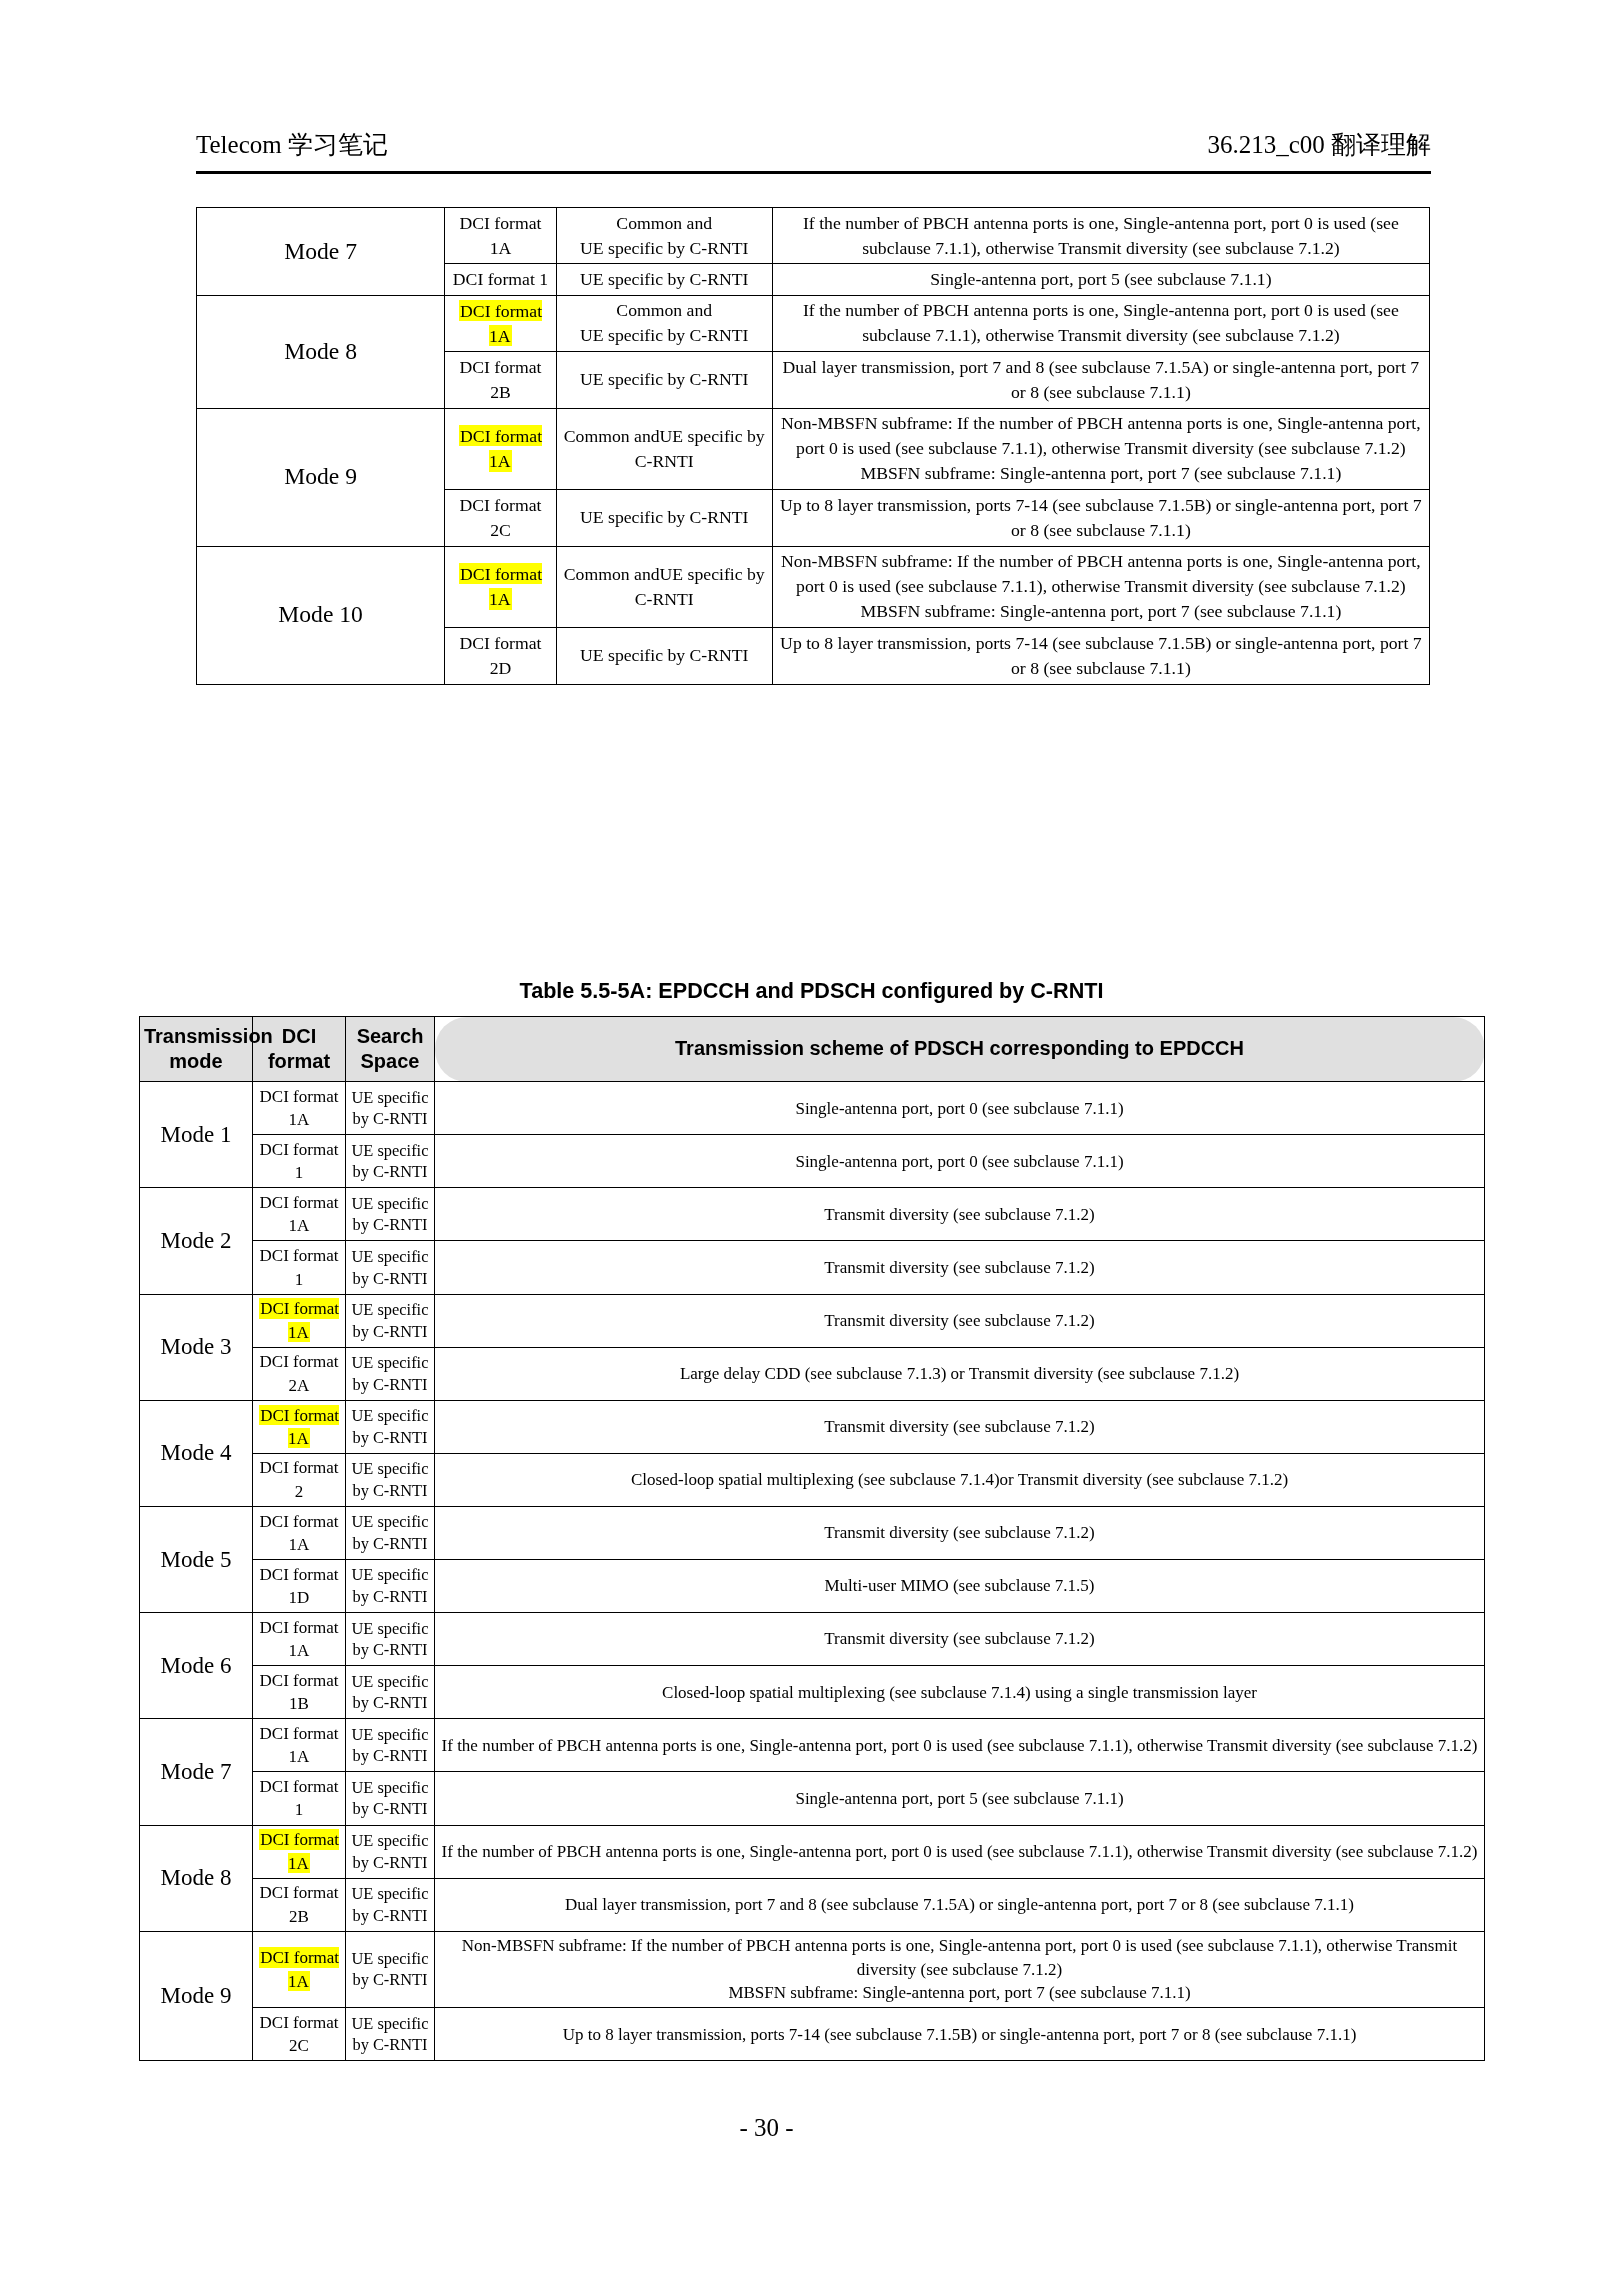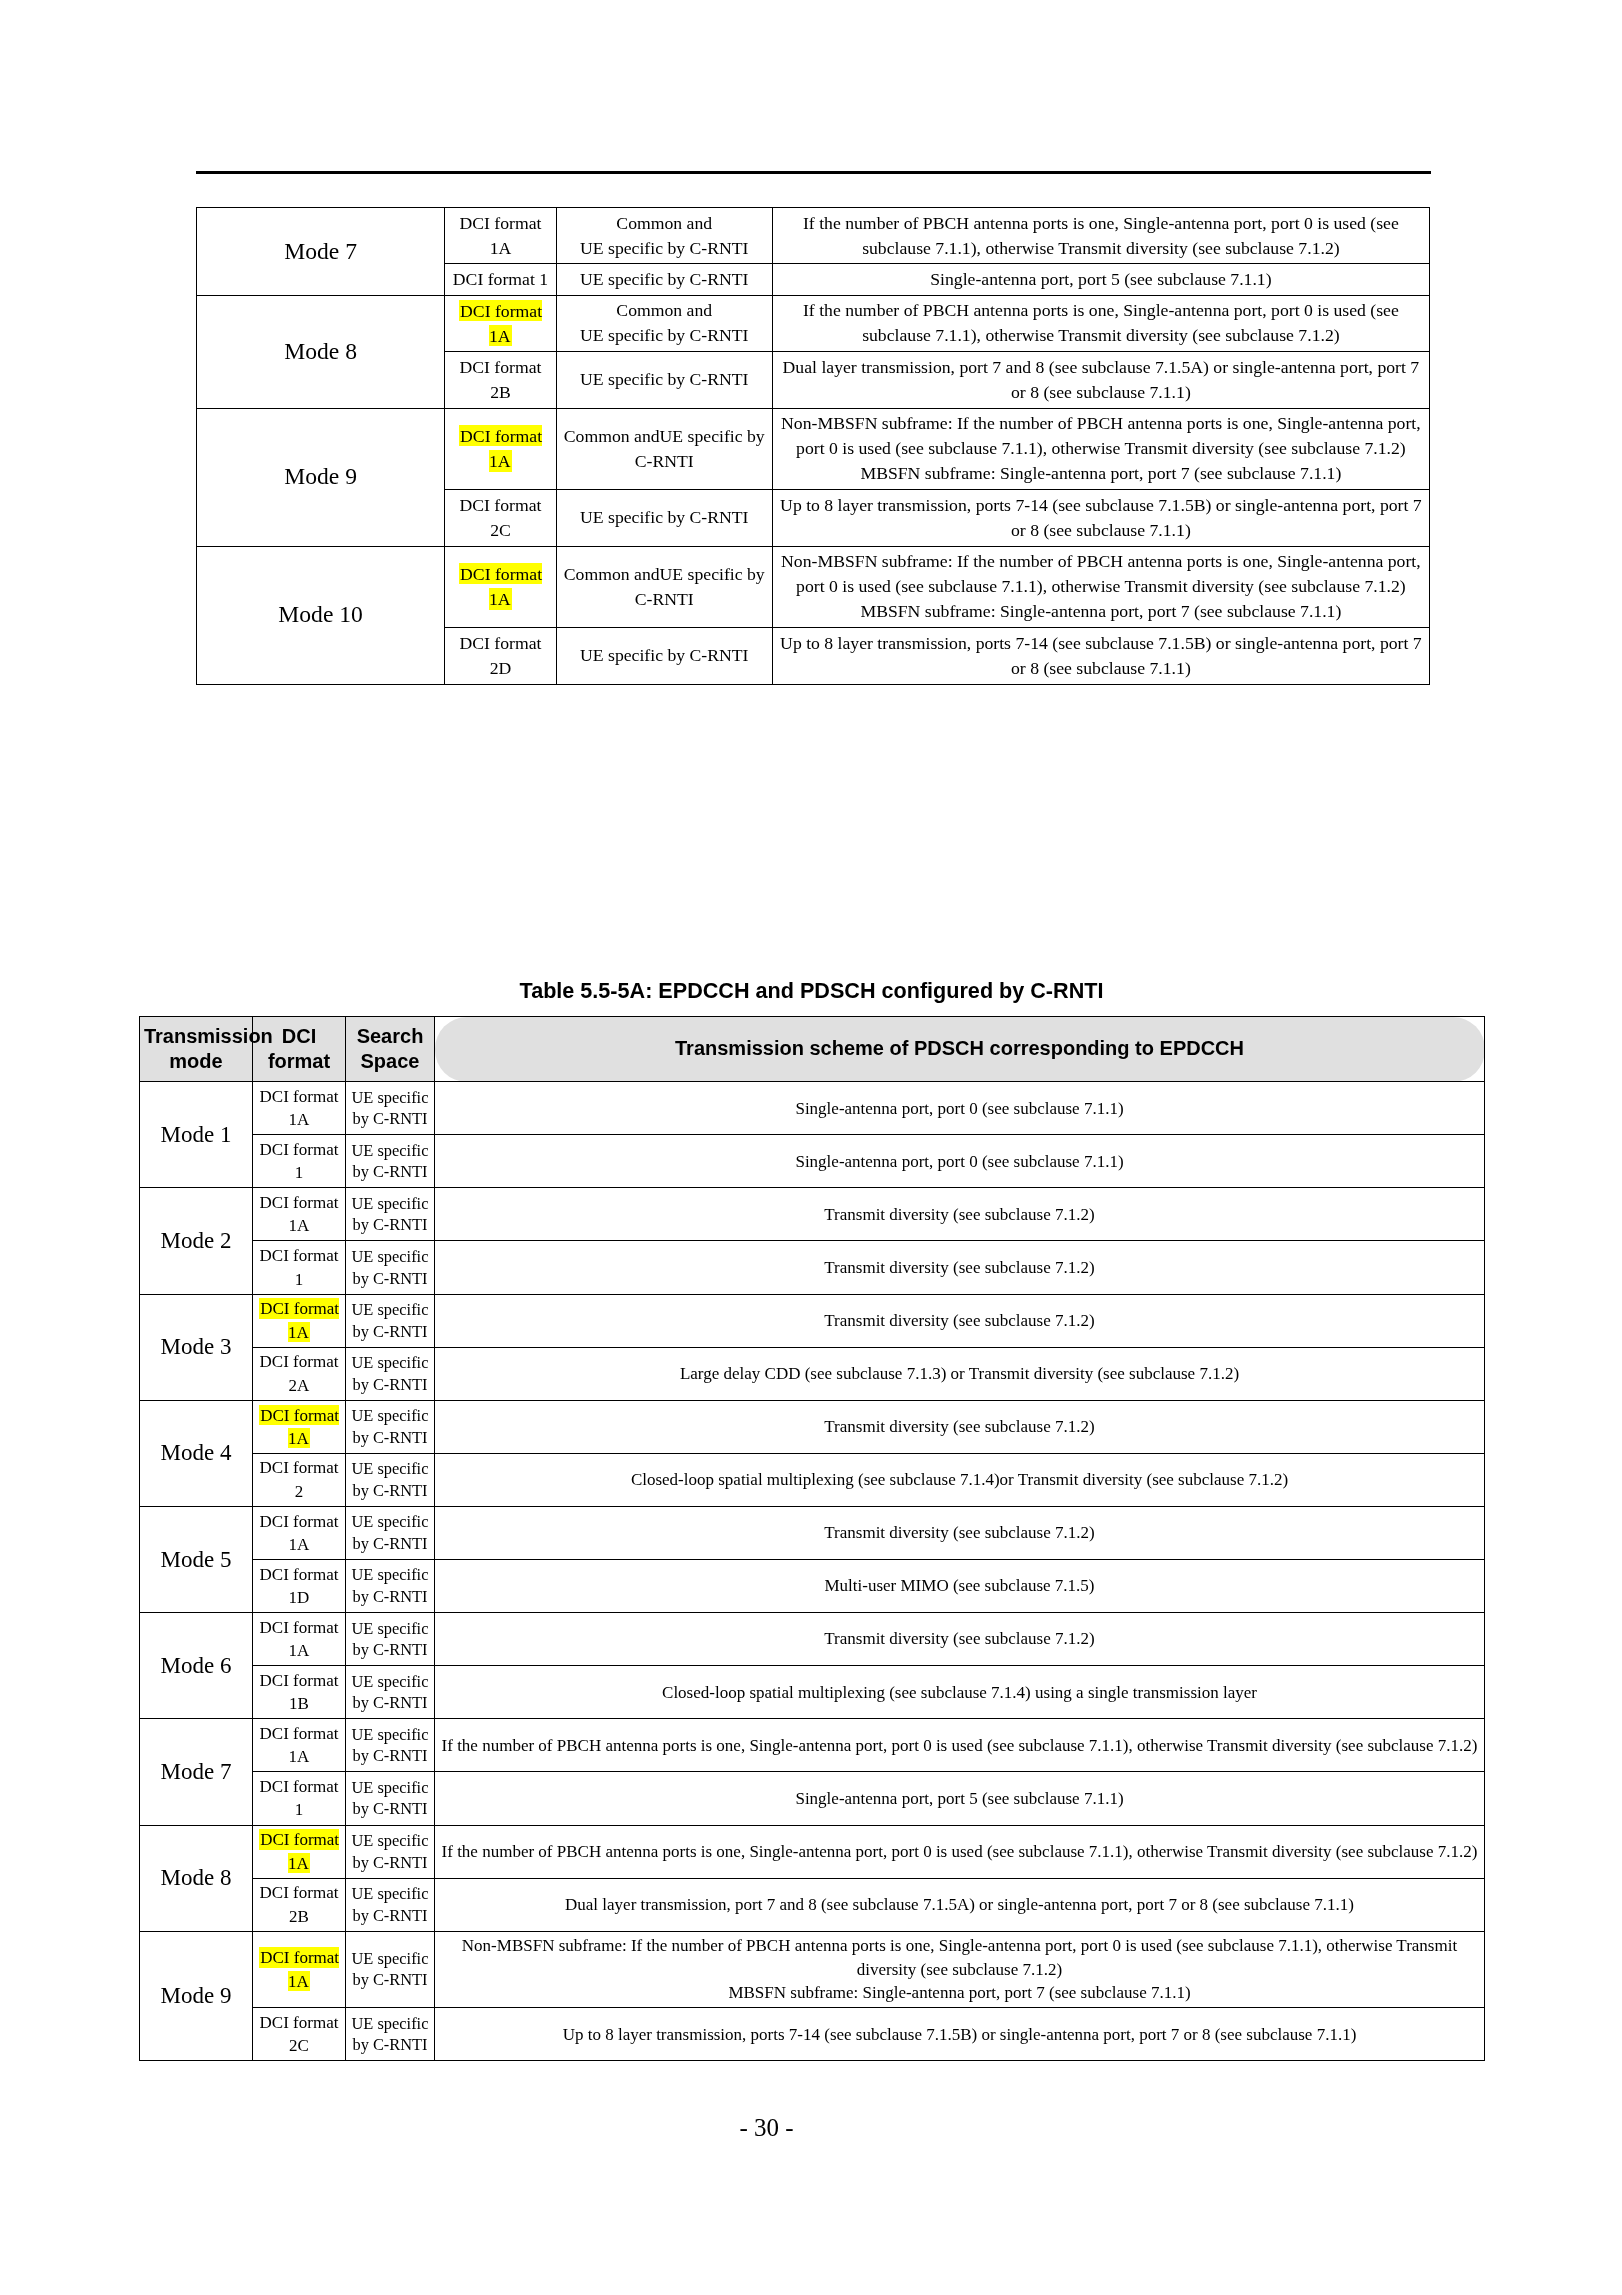--- a/index.html
+++ b/index.html
@@ -129,20 +129,24 @@
     text-align: center;
     font-size: 25px;
     font-family: "Liberation Serif","DejaVu Serif",serif;
   }
 </style>
 </head>
 <body>
 
 <div class="page">
 
+  <div class="doc-header">
+    <div class="hdr-left">Telecom 学习笔记</div>
+    <div class="hdr-right">36.213_c00 翻译理解</div>
+  </div>
   <div class="header-rule"></div>
 
   <table class="doc-table" id="table-modes7to10">
     <colgroup>
       <col class="c1">
         <col class="c2">
         <col class="c3">
         <col class="c4">
     </colgroup>
     <tbody>

